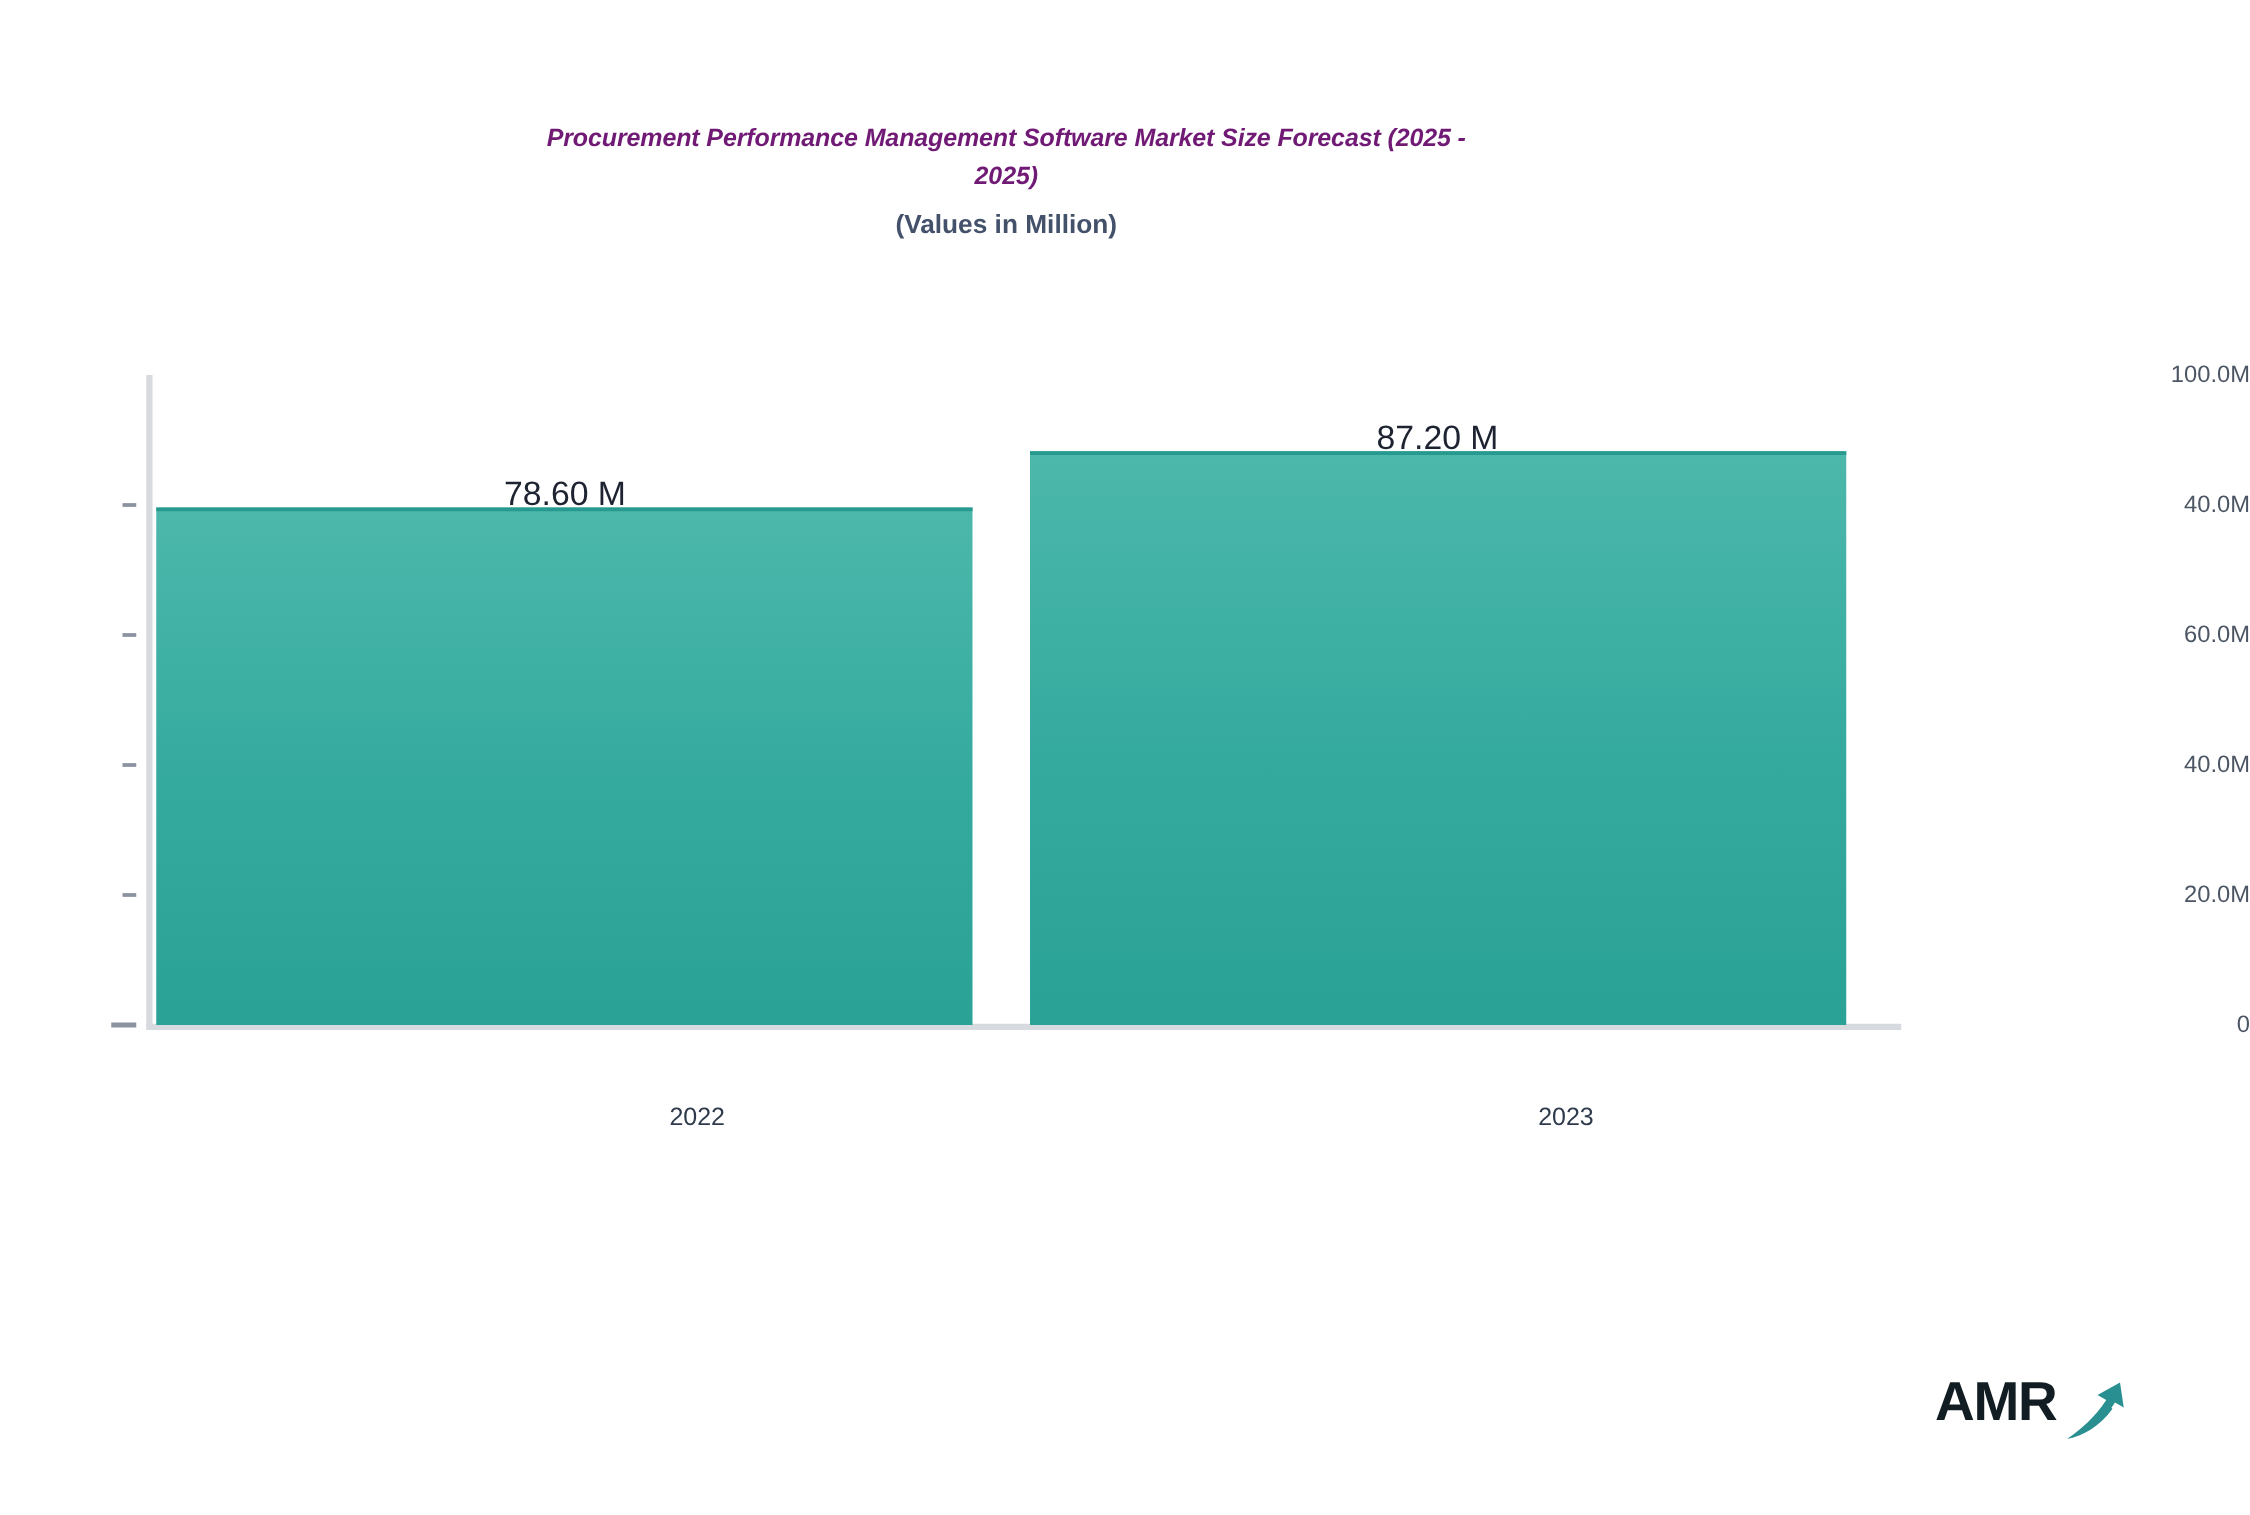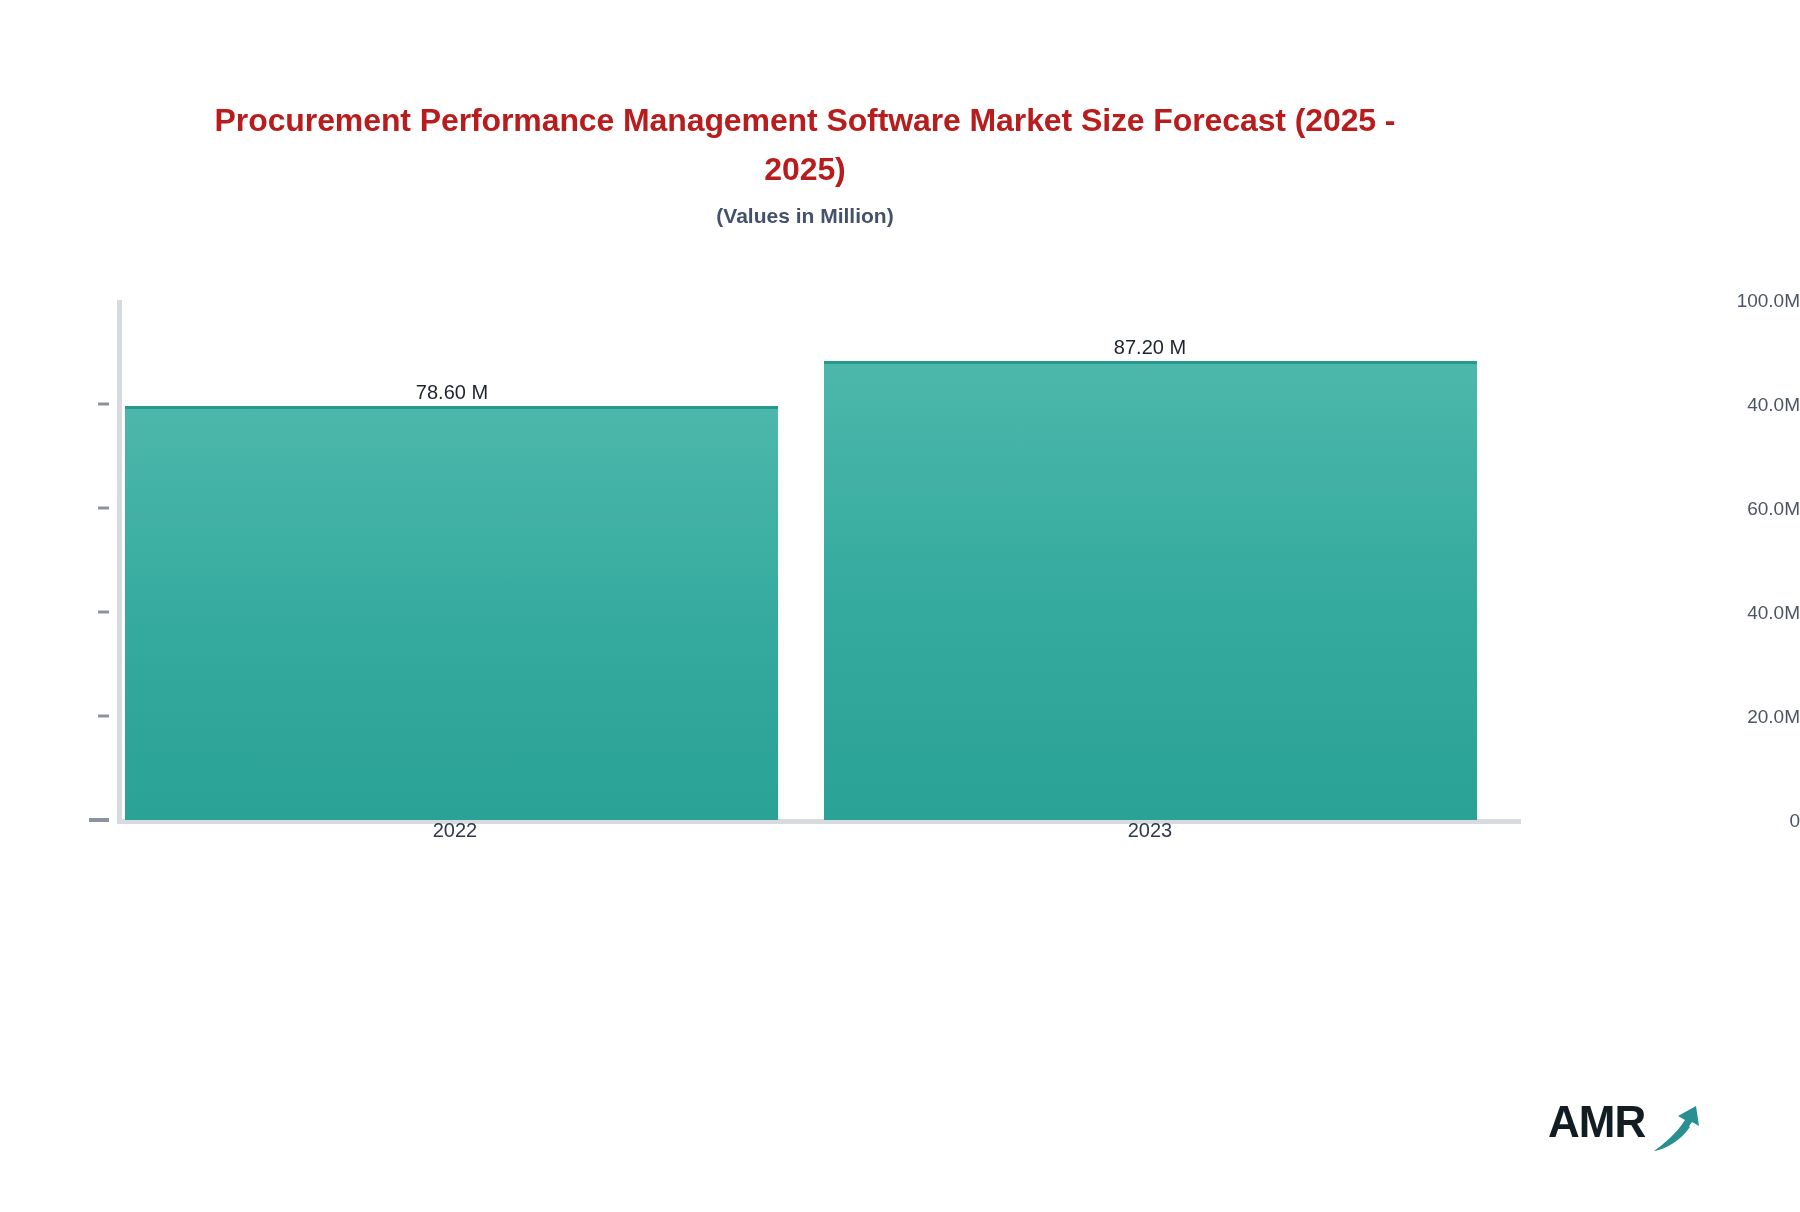--- a/index.html
+++ b/index.html
@@ -23,26 +23,27 @@
 
   
   .title-block {
     position: absolute;
     left: 50px;
     top: 96px;
     width: 1510px;
     text-align: center;
   }
   .chart-title {
-    font-size: 32px;
-    font-weight: bold;
-    color: #b91c1c;
+    font-size: 20px;
+    font-weight: bold;
+    color: #701a75;
     line-height: 1.52;
     letter-spacing: -0.1px;
     margin: 0;
+    font-style: italic;
   }
   .chart-subtitle {
     margin: 10px 0 0 0;
     font-size: 21px;
     font-weight: bold;
     color: #44516b;
     line-height: 1.2;
   }
 
   
@@ -122,32 +123,32 @@
     background: linear-gradient(180deg, #4cb8ab 0%, #34a99e 55%, #2ba296 100%);
   }
   .bar-top-edge {
     position: absolute;
     height: 3px;
     background: #27998f;
   }
 
   .bar-value-label {
     position: absolute;
-    font-size: 20px;
+    font-size: 27px;
     color: #1d2330;
     text-align: center;
     line-height: 1;
   }
 
   .x-tick-label {
     position: absolute;
-    top: 820px;
+    top: 884px;
     font-size: 20px;
     color: #2f3a4d;
-    text-align: center;
+    text-align: right;
     line-height: 1;
   }
 
   
   .amr-logo {
     position: absolute;
     left: 1548px;
     top: 1098px;
     width: 170px;
     height: 62px;

